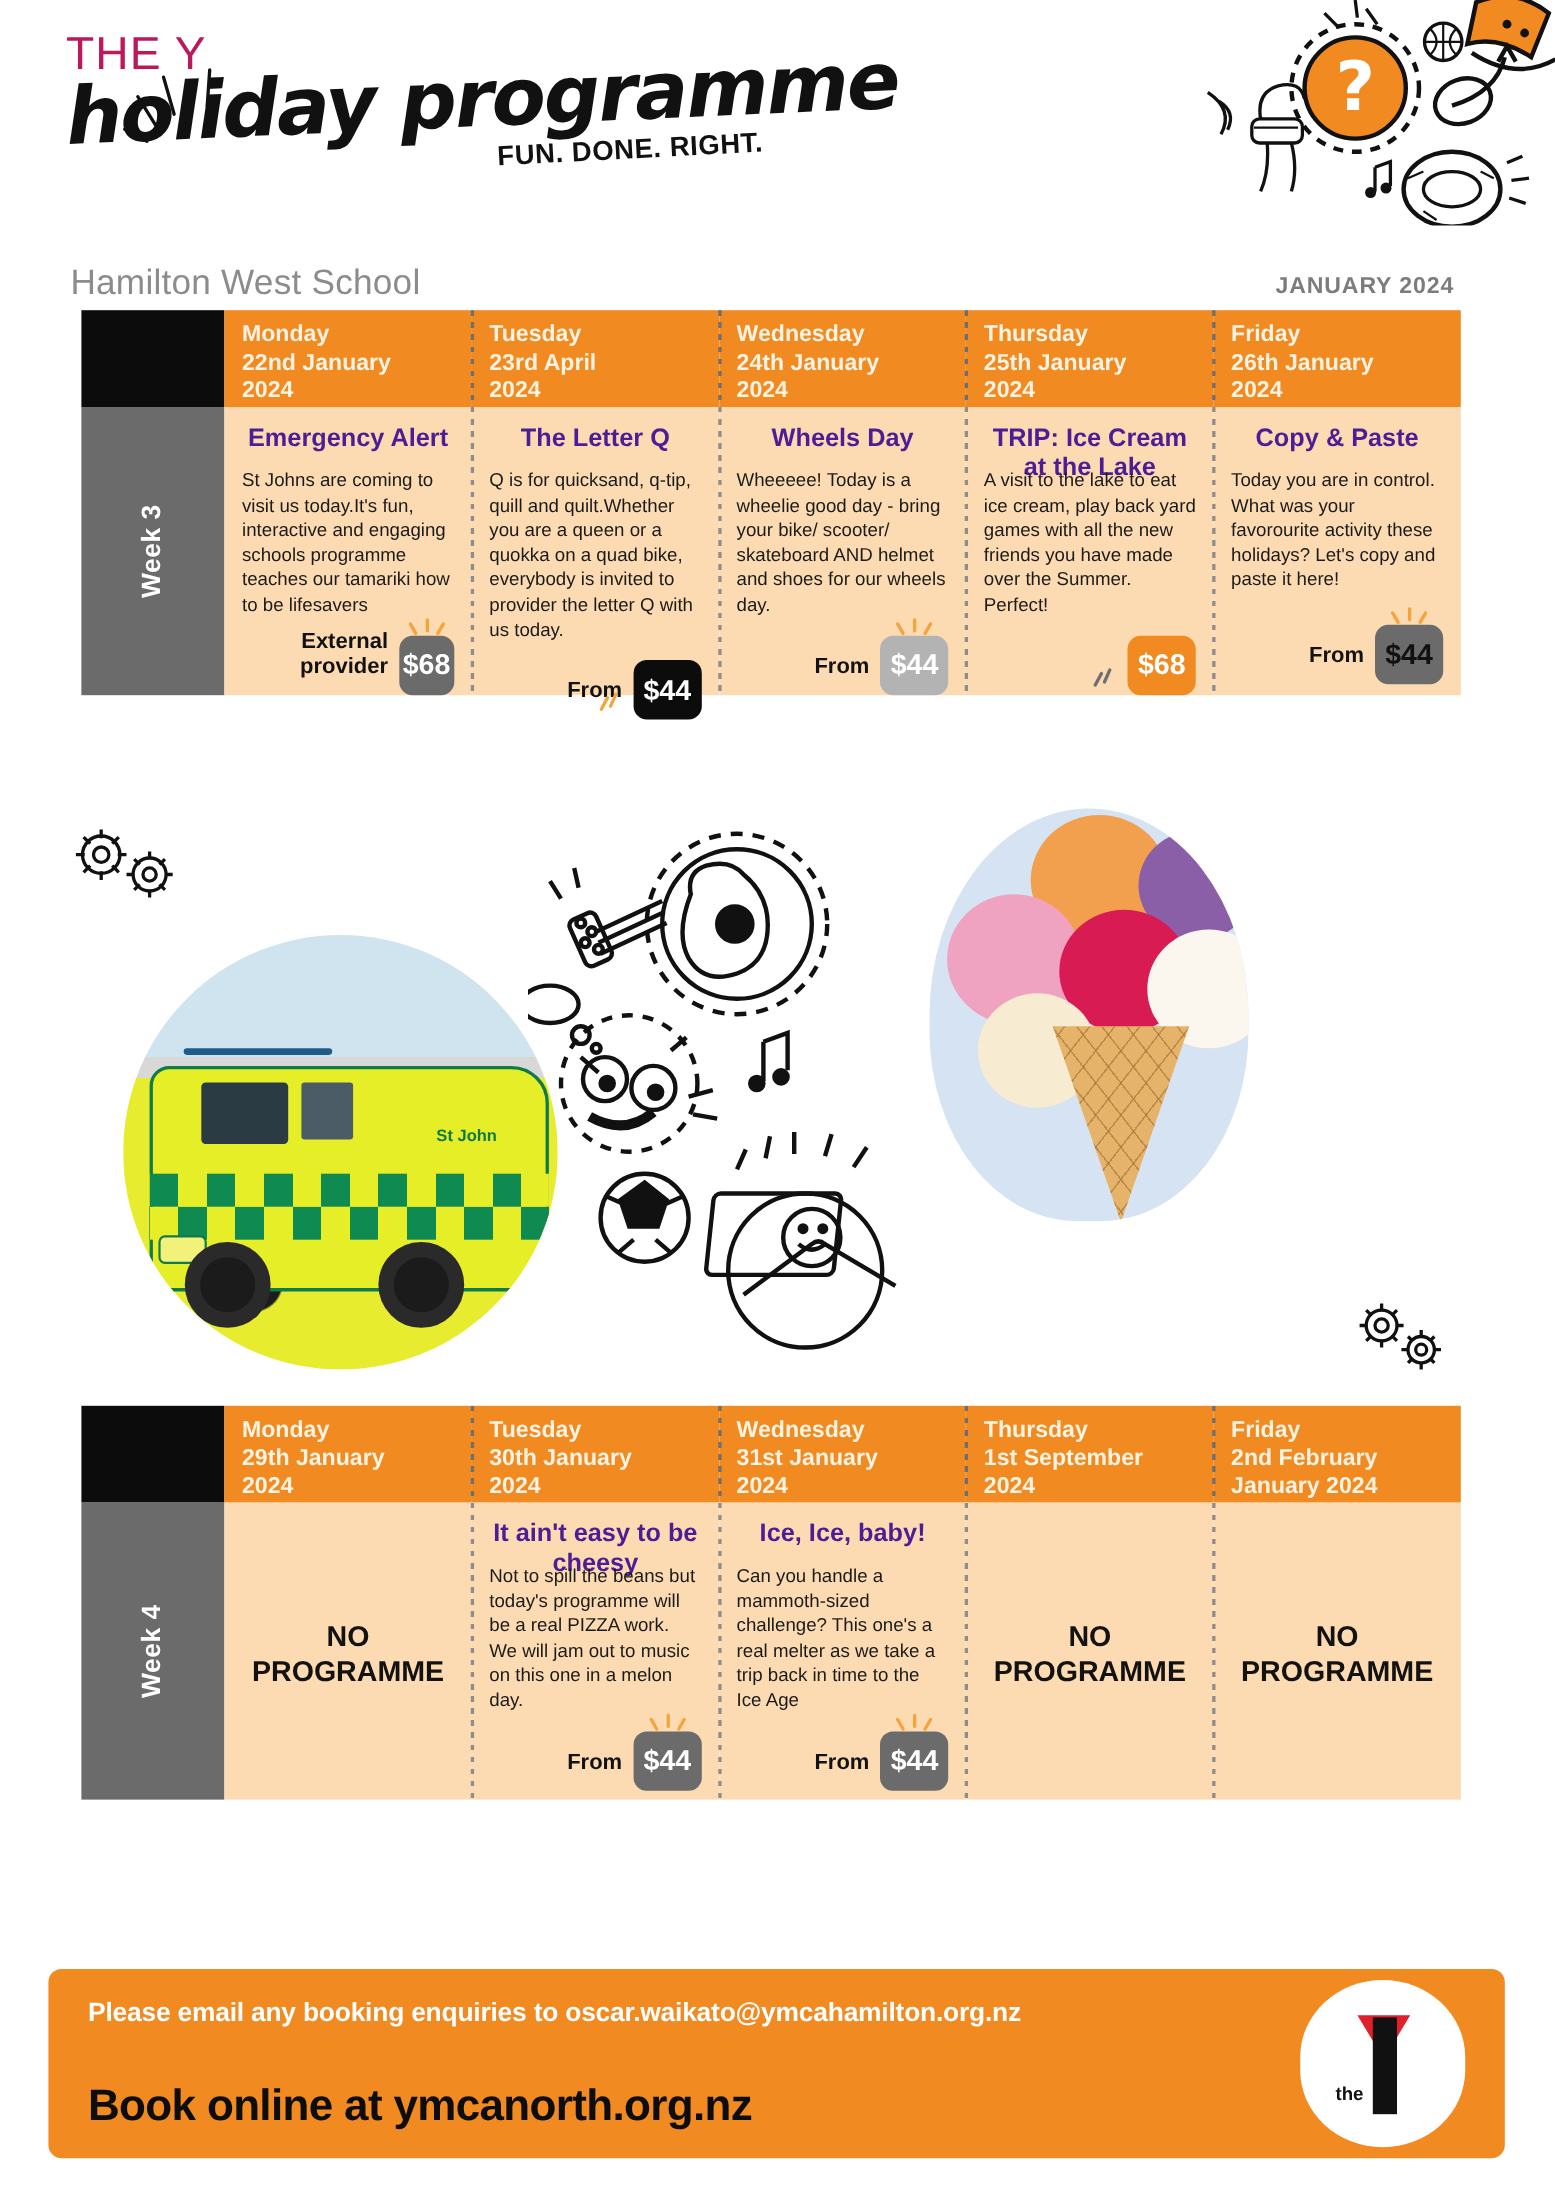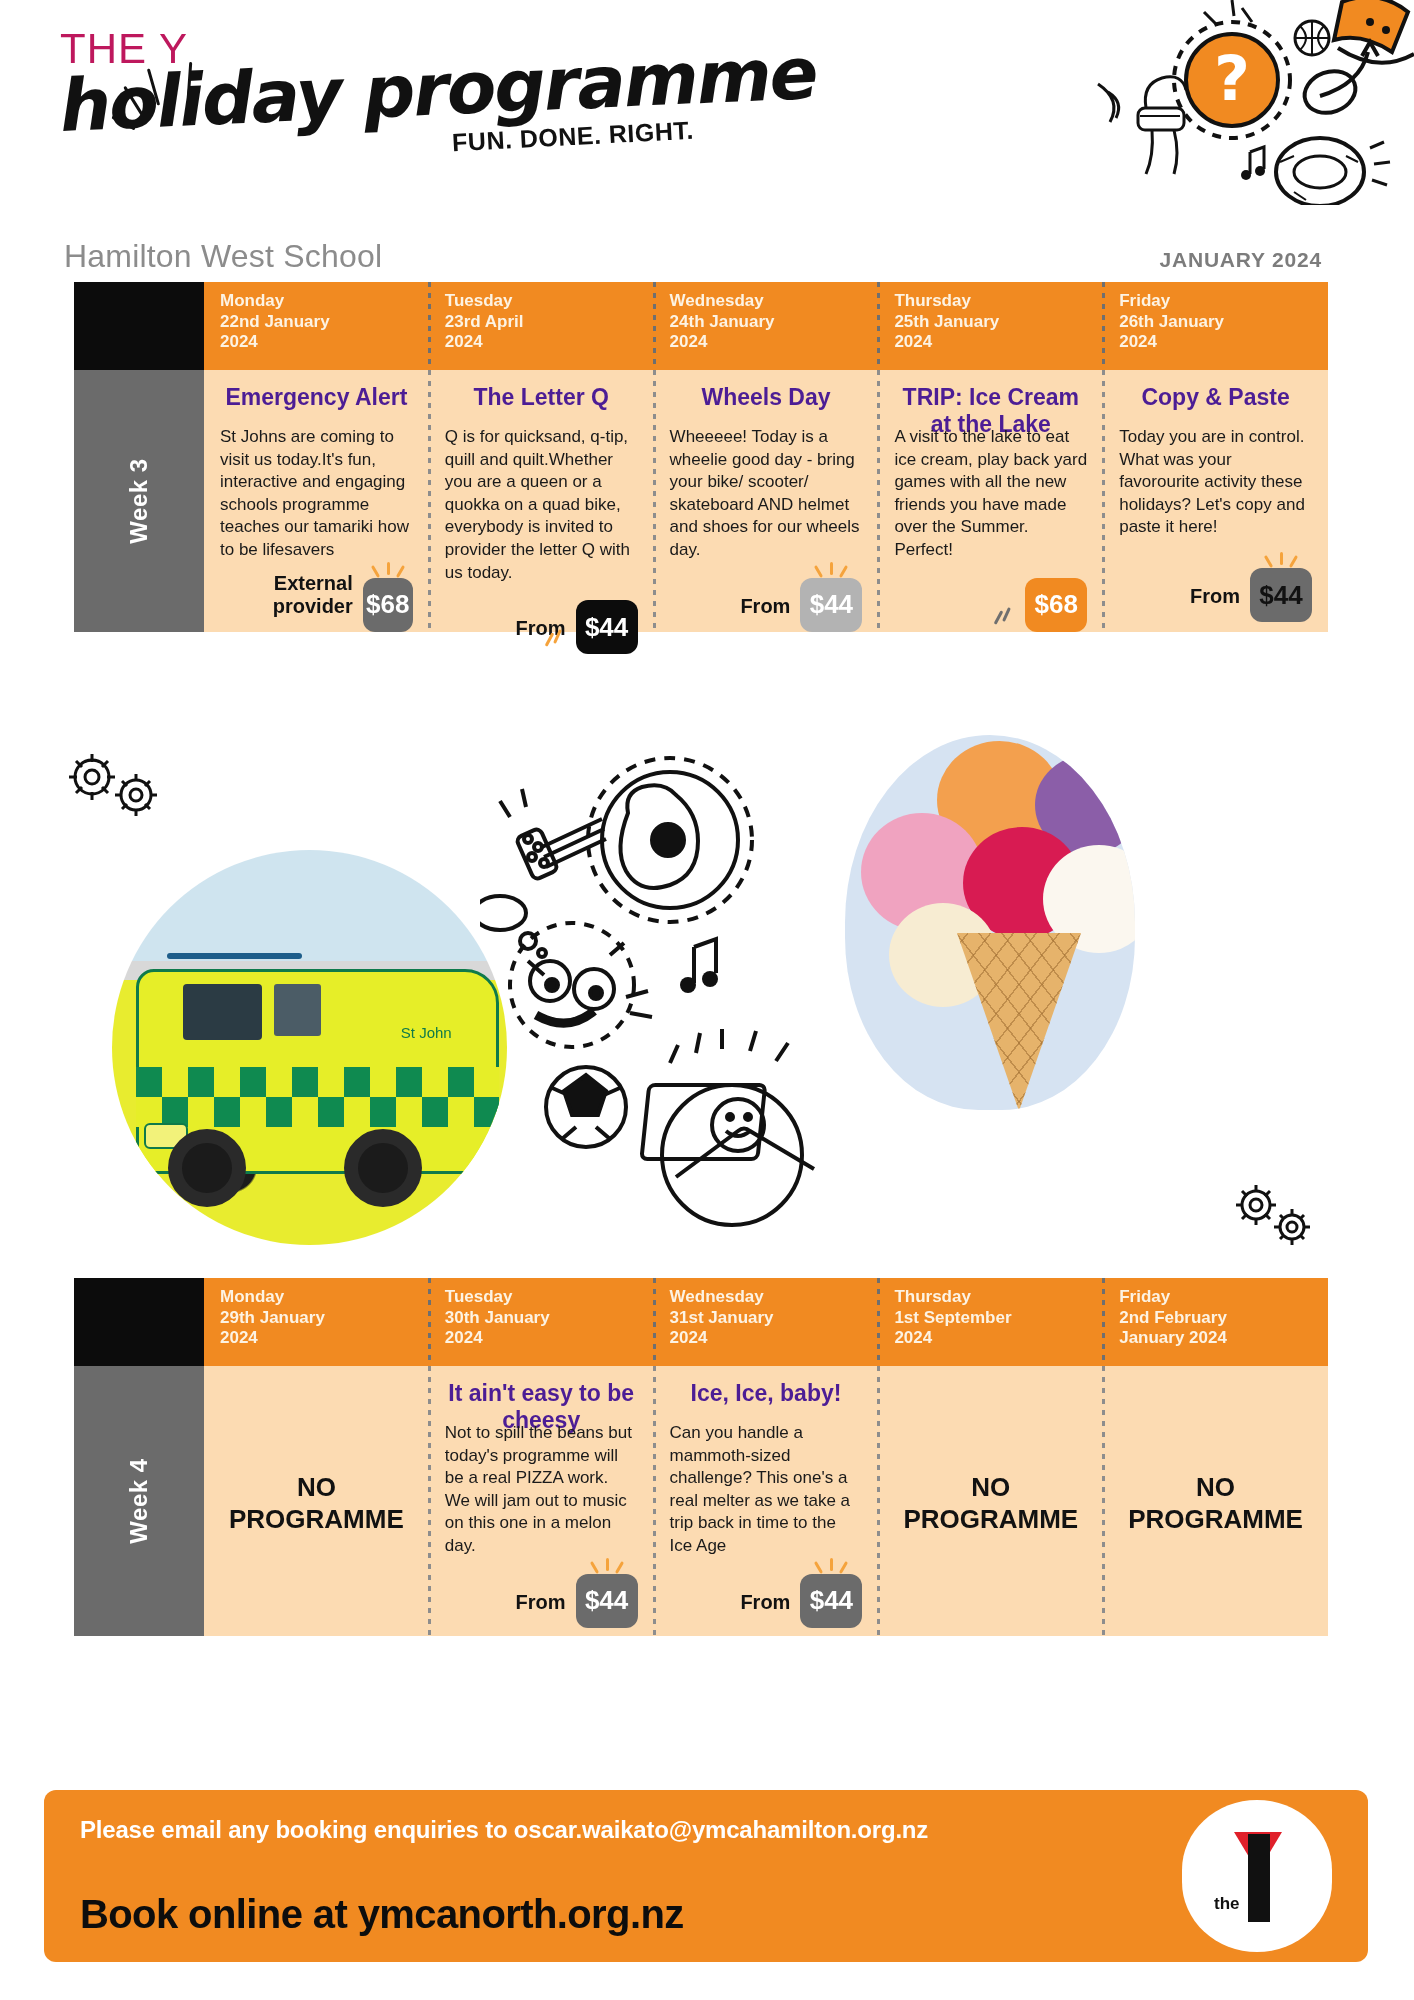--- a/index.html
+++ b/index.html
@@ -62,21 +62,21 @@
   
   .week-table {
     position: absolute; left: 74px; width: 1254px;
     display: flex; flex-direction: column;
   }
   .table-head { display: flex; height: 88px; }
   .head-corner { width: 130px; background: #0c0c0c; }
   .head-cell {
     flex: 1; background: #f18a21; color: #fdf3e3;
     padding: 9px 14px 0 16px;
-    font-size: 17px; font-weight: bold; line-height: 1.22;
+    font-size: 21px; font-weight: bold; line-height: 1.22;
     position: relative;
   }
   .head-cell + .head-cell::before {
     content: ""; position: absolute; left: -1px; top: 0; bottom: 0;
     width: 3px;
     background-image: repeating-linear-gradient(to bottom, #6f6f6f 0 5px, transparent 5px 11px);
   }
 
   .table-body { display: flex; }
   .week-label {
@@ -184,21 +184,21 @@
   .amb-wheel.w1 { left: 56px; }
   .amb-wheel.w2 { left: 232px; }
   .amb-light {
     position: absolute; left: 14%; top: 26%; width: 34%; height: 6px;
     background: #1e5d8a; border-radius: 3px;
   }
   .amb-grille {
     position: absolute; left: 8%; bottom: 96px; width: 44px; height: 26px;
     background: #f2f27a; border: 2px solid #0f7a4a; border-radius: 6px;
   }
-  .amb-text { position: absolute; right: 14%; top: 44%; font-size: 15px; font-weight: normal; color: #0f7a4a; }
+  .amb-text { position: absolute; right: 14%; top: 44%; font-size: 15px; font-weight: bold; color: #0f7a4a; }
 
   .photo-icecream {
     position: absolute; left: 845px; top: 0px;
     width: 290px; height: 375px; border-radius: 50% 50% 46% 46%;
     background: #d6e3f2; overflow: hidden;
   }
   .scoop { position: absolute; border-radius: 50%; }
   .sc-orange { width: 125px; height: 118px; background: #f3a04e; left: 92px; top: 6px; }
   .sc-purple { width: 105px; height: 100px; background: #8b5ea8; left: 190px; top: 20px; }
   .sc-pink   { width: 122px; height: 118px; background: #f0a3c0; left: 16px; top: 78px; }

